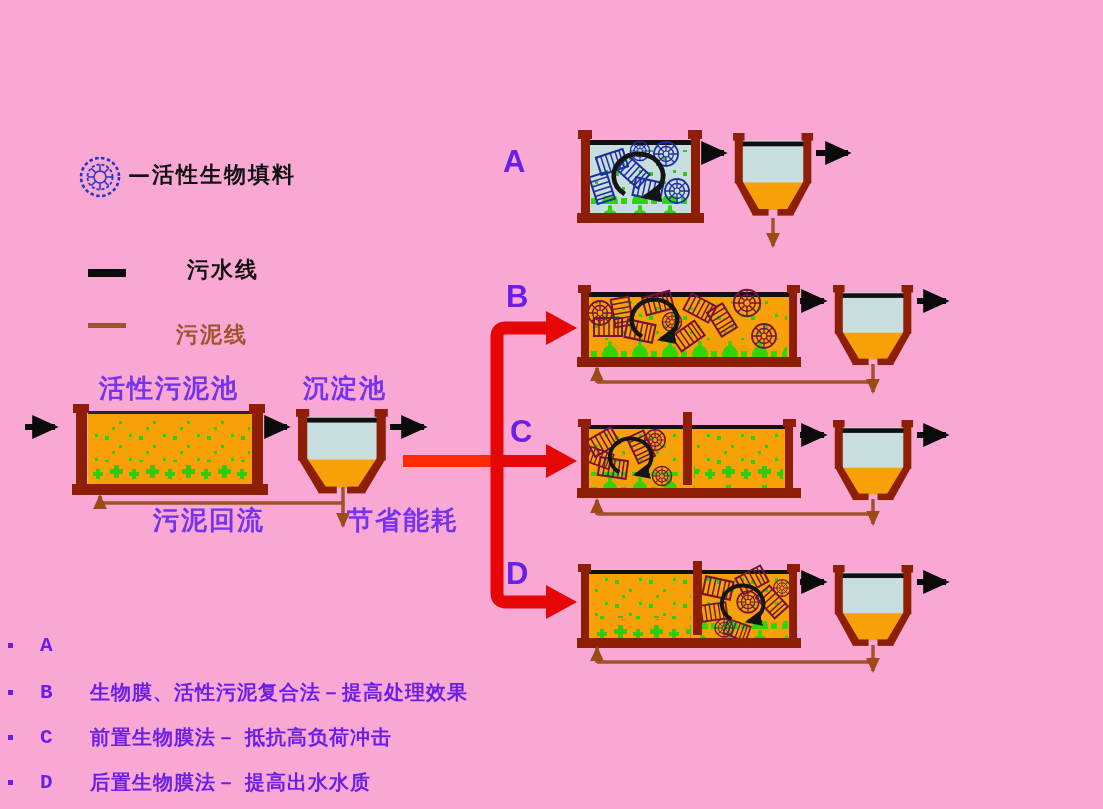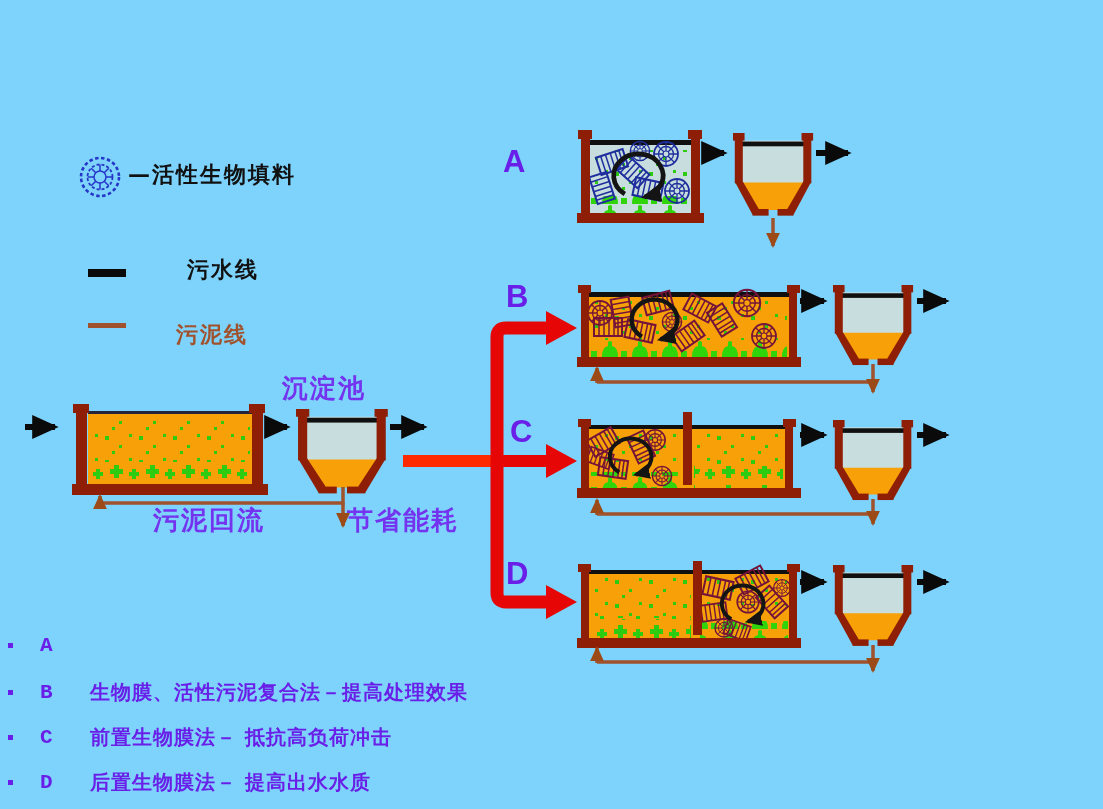--- a/index.html
+++ b/index.html
@@ -1,16 +1,16 @@
 <!DOCTYPE html>
 <html><head>
 <meta charset="utf-8">
 <style>
   html,body{margin:0;padding:0;background:#ffffff;}
-  .stage{position:relative;width:1103px;height:809px;background:#7dd3fc;overflow:hidden;
+  .stage{position:relative;width:1103px;height:809px;background:#f9a8d4;overflow:hidden;
          font-family:"DejaVu Sans","Liberation Sans",sans-serif;}
   .stage > svg{position:absolute;left:0;top:0;}
   .lbl{position:absolute;font-weight:bold;white-space:nowrap;line-height:1;}
   .black{color:#111111;}
   .brown{color:#A0522D;}
   .purple{color:#7433EE;}
   .proc-letter{font-size:31px;font-weight:800;color:#6A1FE8;
                font-family:"Liberation Sans","DejaVu Sans",sans-serif;}
   .tank-lbl{font-size:26px;letter-spacing:2px;}
   .legend-lbl{font-size:22px;letter-spacing:2px;}
@@ -253,21 +253,22 @@
     <path d="M873,645 V662 H597"></path>
     <path d="M597,663 V648" marker-end="url(#mn)"></path>
     <path d="M873,662 V671" marker-end="url(#mn)"></path>
   </g>
 </svg>
 
 <div class="lbl black legend-lbl" style="left:128px;top:164px;">—活性生物填料</div>
 <div class="lbl black legend-lbl" style="left:187px;top:259px;">污水线</div>
 <div class="lbl brown legend-lbl" style="left:176px;top:326px;font-family:Liberation Mono, monospace;">污泥线</div>
 
-<div class="lbl purple tank-lbl" style="left:282px;top:375px;">沉淀池</div>
+<div class="lbl purple tank-lbl" style="left:99px;top:375px;">活性污泥池</div>
+<div class="lbl purple tank-lbl" style="left:303px;top:375px;">沉淀池</div>
 <div class="lbl purple tank-lbl" style="left:153px;top:507px;">污泥回流</div>
 <div class="lbl purple tank-lbl" style="left:347px;top:507px;">节省能耗</div>
 
 <div class="lbl proc-letter" style="left:503px;top:146px;">A</div>
 <div class="lbl proc-letter" style="left:506px;top:281px;">B</div>
 <div class="lbl proc-letter" style="left:510px;top:416px;">C</div>
 <div class="lbl proc-letter" style="left:506px;top:558px;">D</div>
 
 <div class="note" style="left:8px;top:634px;">
   <span class="dot"></span>

